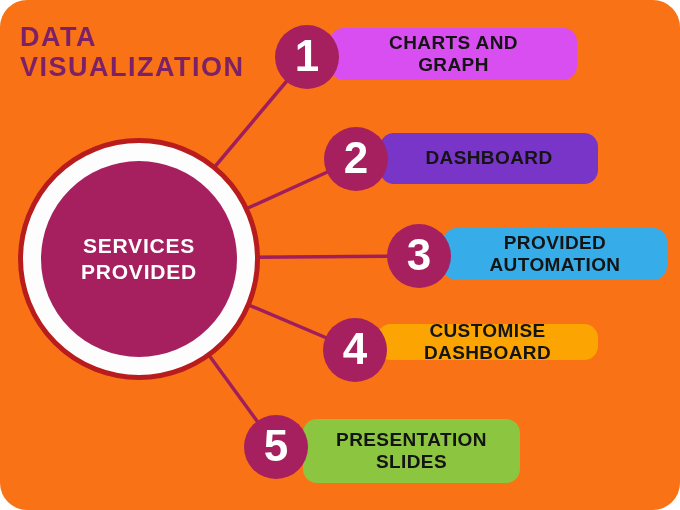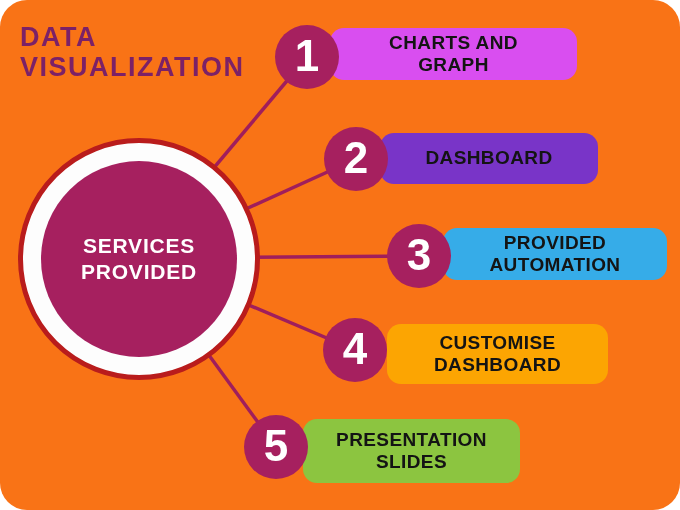--- a/index.html
+++ b/index.html
@@ -133,21 +133,21 @@
   </div>
 
   <div class="bar" style="left: 443px; top: 228px; width: 224px; height: 52px; background-color: rgb(54, 172, 232);">
     <div class="bar-label">PROVIDED
 AUTOMATION</div>
   </div>
   <div class="badge" style="left: 387px; top: 224px; background-color: rgb(166, 32, 95);">
     <div class="badge-number">3</div>
   </div>
 
-  <div class="bar" style="left: 387px; top: 324px; width: 221px; height: 60px; background-color: rgb(252, 165, 2);">
+  <div class="bar" style="left: 377px; top: 324px; width: 221px; height: 36px; background-color: rgb(252, 165, 2);">
     <div class="bar-label">CUSTOMISE
 DASHBOARD</div>
   </div>
   <div class="badge" style="left: 323px; top: 318px; background-color: rgb(166, 32, 95);">
     <div class="badge-number">4</div>
   </div>
 
   <div class="bar" style="left: 303px; top: 419px; width: 217px; height: 64px; background-color: rgb(140, 197, 64);">
     <div class="bar-label">PRESENTATION
 SLIDES</div>

